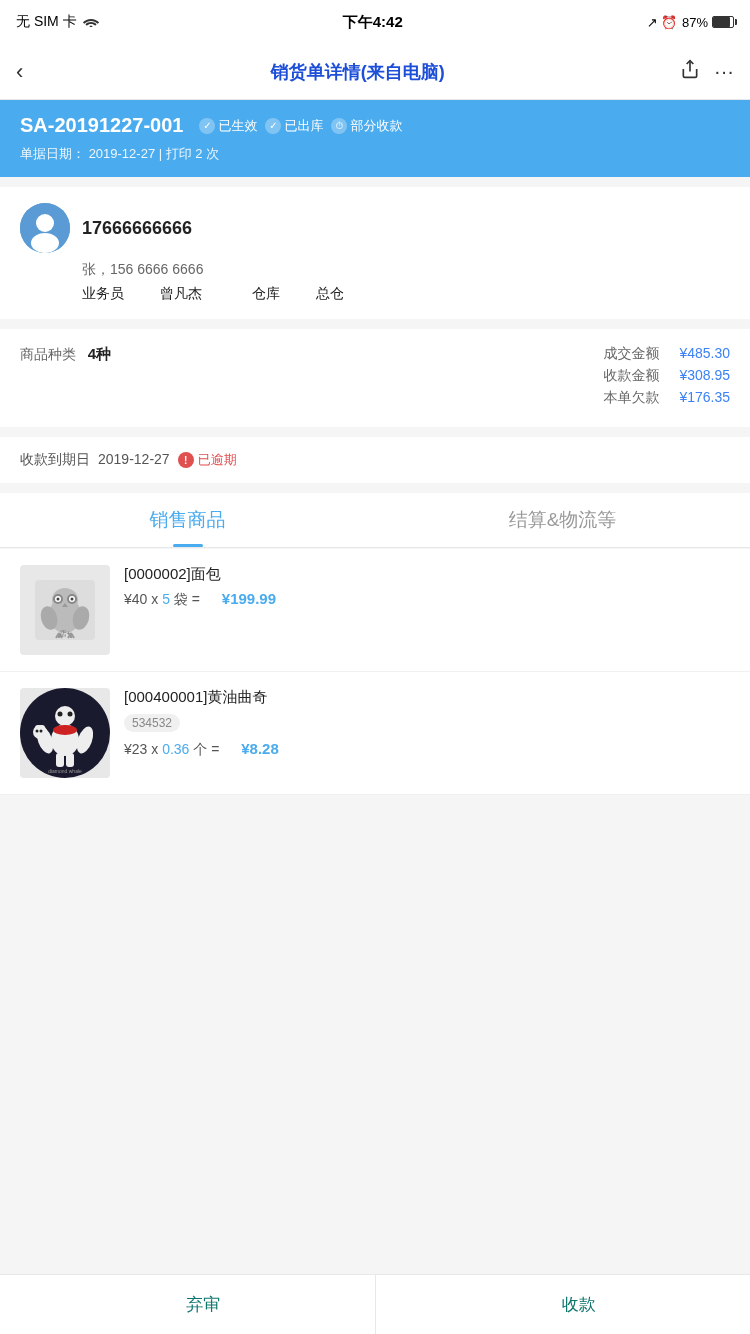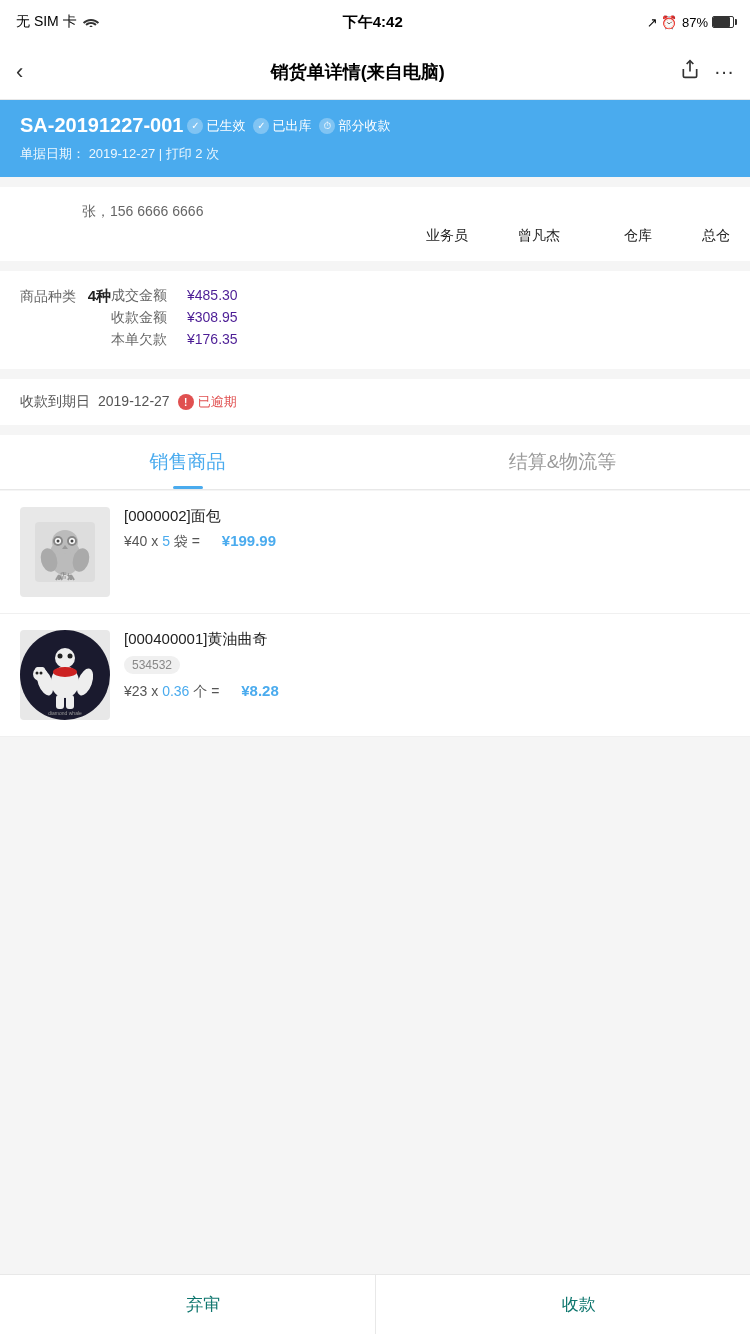--- a/index.html
+++ b/index.html
@@ -63,42 +63,42 @@
       font-size: 22px;
       color: #333;
       margin-right: 12px;
       cursor: pointer;
     }
     .nav-title {
       flex: 1;
       text-align: center;
       font-size: 18px;
       font-weight: 600;
-      color: #000000;
+      color: #1d4ed8;
     }
     .nav-actions {
       display: flex;
       align-items: center;
       gap: 14px;
     }
     .nav-share, .nav-more {
       font-size: 20px;
       color: #333;
       cursor: pointer;
     }
 
     
     .header-card {
       background: #4AABEE;
       padding: 14px 20px;
     }
     .header-top {
       display: flex;
       align-items: center;
-      gap: 4px;
+      gap: 16px;
       margin-bottom: 8px;
     }
     .order-id {
       font-size: 20px;
       font-weight: 700;
       color: #fff;
     }
     .status-badges {
       display: flex;
       gap: 8px;
@@ -148,48 +148,48 @@
       color: #222;
     }
     .customer-detail {
       font-size: 14px;
       color: #666;
       margin-bottom: 6px;
       padding-left: 62px;
     }
     .customer-meta {
       display: flex;
-      gap: 44px;
+      gap: 30px;
       padding-left: 62px;
       font-size: 14px;
       color: #666;
-      justify-content: flex-end;
     }
     .customer-meta span { color: #222; }
 
     
     .stats-section {
       background: #fff;
       padding: 16px 20px;
       margin-top: 10px;
       display: flex;
+      justify-content: space-between;
       align-items: flex-start;
     }
     .stats-left { font-size: 14px; color: #666; }
     .stats-left strong { color: #222; font-size: 15px; }
     .stats-right { text-align: right; }
     .stat-row {
       display: flex;
       justify-content: space-between;
       gap: 20px;
       margin-bottom: 4px;
       font-size: 14px;
       color: #666;
     }
-    .stat-value { color: #4c1d95; font-weight: 500; }
+    .stat-value { color: #3b82f6; font-weight: 500; }
 
     
     .due-section {
       background: #fff;
       padding: 14px 20px;
       margin-top: 10px;
       display: flex;
       align-items: flex-start;
       gap: 8px;
       font-size: 14px;
@@ -376,20 +376,30 @@
       </div>
     </div>
     <div class="header-sub">
       <span>单据日期：</span>
       <span>2019-12-27</span>
       <span>| 打印 2 次</span>
     </div>
   </div>
 
   <div class="customer-section">
+    <div class="customer-row">
+      <div class="avatar">
+        <svg width="50" height="50" viewBox="0 0 50 50">
+          <circle cx="25" cy="25" r="25" fill="#5B9BD5"></circle>
+          <circle cx="25" cy="20" r="9" fill="#fff"></circle>
+          <ellipse cx="25" cy="40" rx="14" ry="10" fill="#fff"></ellipse>
+        </svg>
+      </div>
+      <span class="customer-name">17666666666</span>
+    </div>
     <div class="customer-detail">张，156 6666 6666</div>
     <div class="customer-meta">
       <span>业务员</span>
       <span style="margin-left:6px;color:#222;">曾凡杰</span>
       <span style="margin-left:20px;">仓库</span>
       <span style="margin-left:6px;color:#222;">总仓</span>
     </div>
   </div>
 
   <div class="stats-section">

